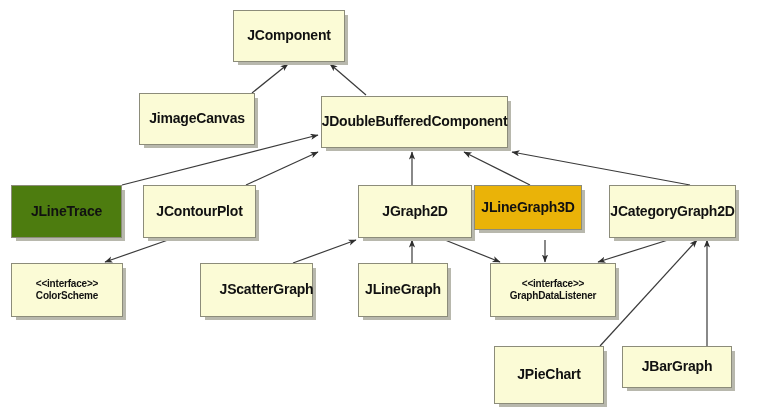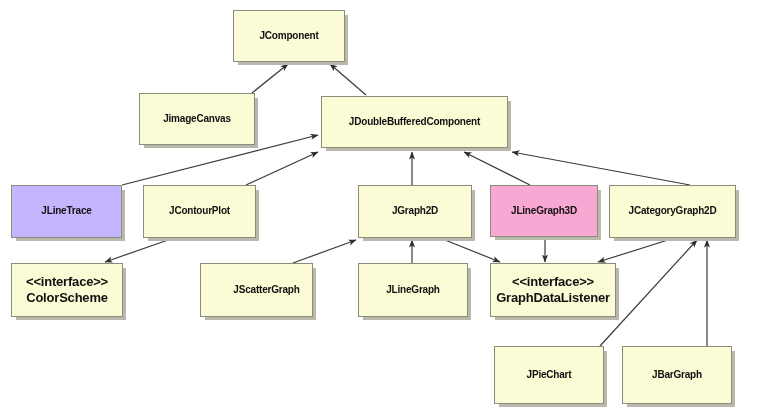--- a/index.html
+++ b/index.html
@@ -29,29 +29,29 @@
     background: #fbfbd6;
     border: 1px solid #8c8c7a;
     box-shadow: 4px 4px 0 -1px #b8b8ad;
     display: flex;
     align-items: center;
     justify-content: center;
     text-align: center;
     padding: 2px 4px;
   }
   .uml-label {
-    font-size: 10px;
+    font-size: 14px;
     font-weight: bold;
     color: #111111;
     line-height: 1.25;
     letter-spacing: -0.2px;
     white-space: pre-line;
   }
   .uml-label.stereo {
-    font-size: 13px;
+    font-size: 10px;
   }
 </style>
 </head>
 <body>
 
 <div id="diagram-canvas">
 
   <svg id="edge-layer" viewBox="0 0 780 417" width="780" height="417" xmlns="http://www.w3.org/2000/svg">
     <defs>
       <marker id="arrow-head" markerWidth="9" markerHeight="9" refX="7.5" refY="3.1" orient="auto" markerUnits="userSpaceOnUse">
@@ -80,50 +80,50 @@
   <div id="nodes-layer">
       <div class="uml-node" style="left: 233px; top: 10px; width: 112px; height: 52px; background: rgb(251, 251, 214); border-color: rgb(140, 140, 122); box-shadow: rgb(184, 184, 173) 4px 4px 0px -1px;">
         <div class="uml-label" style="color: rgb(17, 17, 17);">JComponent</div>
       </div>
       <div class="uml-node" style="left: 139px; top: 93px; width: 116px; height: 52px; background: rgb(251, 251, 214); border-color: rgb(140, 140, 122); box-shadow: rgb(184, 184, 173) 4px 4px 0px -1px;">
         <div class="uml-label" style="color: rgb(17, 17, 17);">JimageCanvas</div>
       </div>
       <div class="uml-node" style="left: 321px; top: 96px; width: 187px; height: 52px; background: rgb(251, 251, 214); border-color: rgb(140, 140, 122); box-shadow: rgb(184, 184, 173) 4px 4px 0px -1px;">
         <div class="uml-label" style="color: rgb(17, 17, 17);">JDoubleBufferedComponent</div>
       </div>
-      <div class="uml-node" style="left: 11px; top: 185px; width: 111px; height: 53px; background: #c4b5fd; border-color: rgb(140, 140, 122); box-shadow: rgb(184, 184, 173) 4px 4px 0px -1px;">
+      <div class="uml-node" style="left: 11px; top: 185px; width: 111px; height: 53px; background: #4d7c0f; border-color: rgb(140, 140, 122); box-shadow: rgb(184, 184, 173) 4px 4px 0px -1px;">
         <div class="uml-label" style="color: rgb(17, 17, 17);">JLineTrace</div>
       </div>
       <div class="uml-node" style="left: 143px; top: 185px; width: 113px; height: 53px; background: rgb(251, 251, 214); border-color: rgb(140, 140, 122); box-shadow: rgb(184, 184, 173) 4px 4px 0px -1px;">
         <div class="uml-label" style="color: rgb(17, 17, 17);">JContourPlot</div>
       </div>
       <div class="uml-node" style="left: 358px; top: 185px; width: 114px; height: 53px; background: rgb(251, 251, 214); border-color: rgb(140, 140, 122); box-shadow: rgb(184, 184, 173) 4px 4px 0px -1px;">
         <div class="uml-label" style="color: rgb(17, 17, 17); text-align: right;">JGraph2D</div>
       </div>
-      <div class="uml-node" style="left: 490px; top: 185px; width: 108px; height: 52px; background: #f9a8d4; border-color: rgb(140, 140, 122); box-shadow: rgb(184, 184, 173) 4px 4px 0px -1px;">
+      <div class="uml-node" style="left: 474px; top: 185px; width: 108px; height: 45px; background: #eab308; border-color: rgb(140, 140, 122); box-shadow: rgb(184, 184, 173) 4px 4px 0px -1px;">
         <div class="uml-label" style="color: rgb(17, 17, 17);">JLineGraph3D</div>
       </div>
       <div class="uml-node" style="left: 609px; top: 185px; width: 127px; height: 53px; background: rgb(251, 251, 214); border-color: rgb(140, 140, 122); box-shadow: rgb(184, 184, 173) 4px 4px 0px -1px;">
         <div class="uml-label" style="color: rgb(17, 17, 17);">JCategoryGraph2D</div>
       </div>
       <div class="uml-node" style="left: 11px; top: 263px; width: 112px; height: 54px; background: rgb(251, 251, 214); border-color: rgb(140, 140, 122); box-shadow: rgb(184, 184, 173) 4px 4px 0px -1px;">
         <div class="uml-label stereo" style="color: rgb(17, 17, 17);">&lt;&lt;interface&gt;&gt;
 ColorScheme</div>
       </div>
       <div class="uml-node" style="left: 200px; top: 263px; width: 113px; height: 54px; background: rgb(251, 251, 214); border-color: rgb(140, 140, 122); box-shadow: rgb(184, 184, 173) 4px 4px 0px -1px; padding-left: 24px;">
         <div class="uml-label" style="color: rgb(17, 17, 17);">JScatterGraph</div>
       </div>
-      <div class="uml-node" style="left: 358px; top: 263px; width: 110px; height: 54px; background: rgb(251, 251, 214); border-color: rgb(140, 140, 122); box-shadow: rgb(184, 184, 173) 4px 4px 0px -1px; justify-content: center;">
+      <div class="uml-node" style="left: 358px; top: 263px; width: 90px; height: 54px; background: rgb(251, 251, 214); border-color: rgb(140, 140, 122); box-shadow: rgb(184, 184, 173) 4px 4px 0px -1px; justify-content: center;">
         <div class="uml-label" style="color: rgb(17, 17, 17);">JLineGraph</div>
       </div>
       <div class="uml-node" style="left: 490px; top: 263px; width: 126px; height: 54px; background: rgb(251, 251, 214); border-color: rgb(140, 140, 122); box-shadow: rgb(184, 184, 173) 4px 4px 0px -1px;">
         <div class="uml-label stereo" style="color: rgb(17, 17, 17);">&lt;&lt;interface&gt;&gt;
 GraphDataListener</div>
       </div>
       <div class="uml-node" style="left: 494px; top: 346px; width: 110px; height: 58px; background: rgb(251, 251, 214); border-color: rgb(140, 140, 122); box-shadow: rgb(184, 184, 173) 4px 4px 0px -1px;">
         <div class="uml-label" style="color: rgb(17, 17, 17); text-align: center;">JPieChart</div>
       </div>
-      <div class="uml-node" style="left: 622px; top: 346px; width: 110px; height: 58px; background: rgb(251, 251, 214); border-color: rgb(140, 140, 122); box-shadow: rgb(184, 184, 173) 4px 4px 0px -1px;">
+      <div class="uml-node" style="left: 622px; top: 346px; width: 110px; height: 42px; background: rgb(251, 251, 214); border-color: rgb(140, 140, 122); box-shadow: rgb(184, 184, 173) 4px 4px 0px -1px;">
         <div class="uml-label" style="color: rgb(17, 17, 17);">JBarGraph</div>
       </div>
     </div>
 
 </div>
 
 </body></html>

